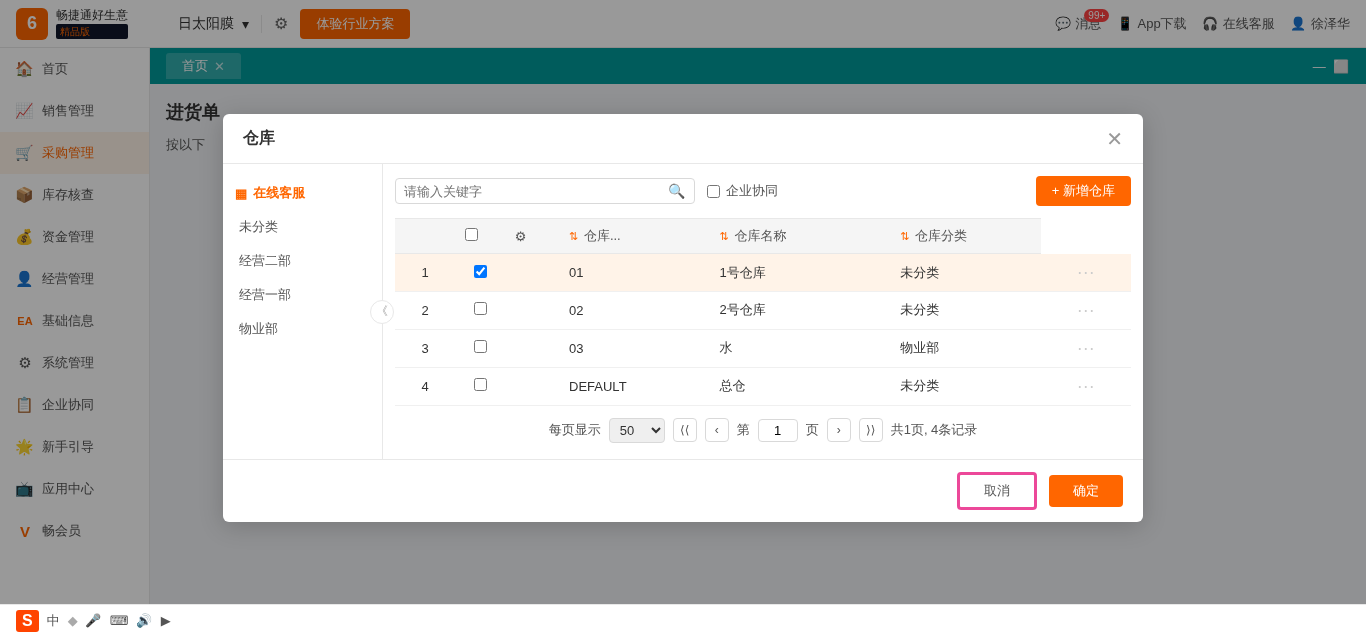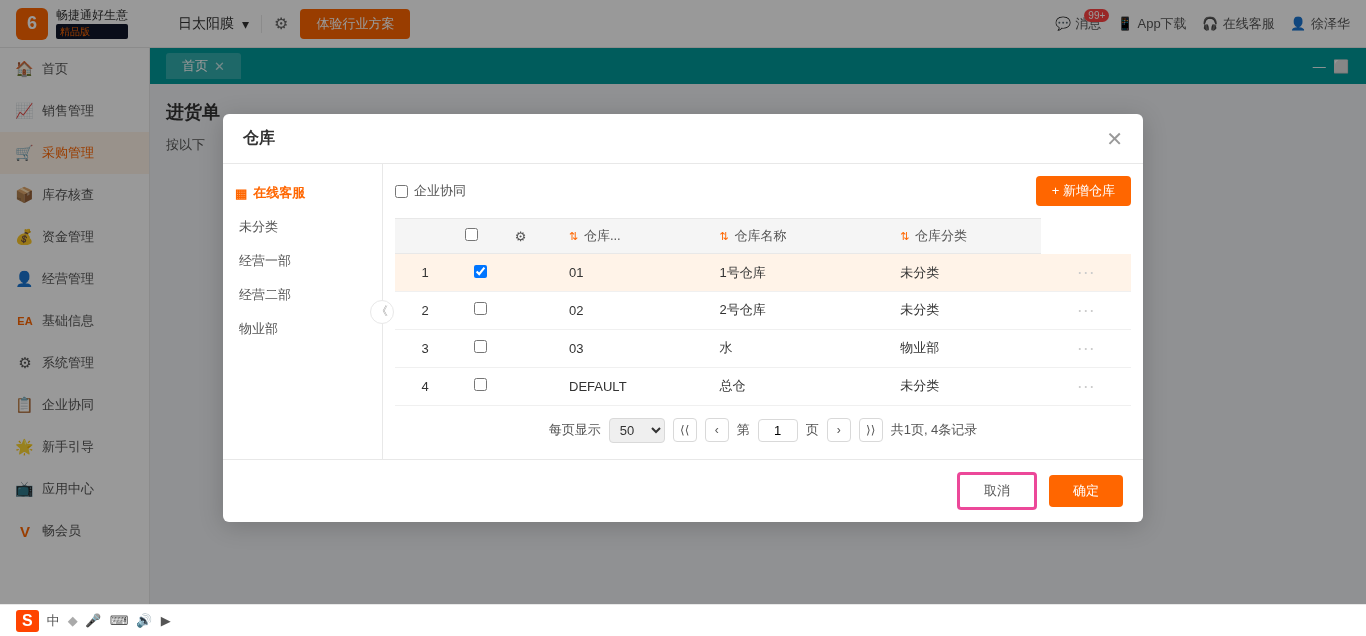--- a/index.html
+++ b/index.html
@@ -452,29 +452,33 @@
     </div>
 
     <div class="modal-body">
 
       <div class="category-panel">
         <div class="category-header">
           <span style="color:#ff6600;">▦</span>
           <span>在线客服</span>
         </div>
         <div class="category-item">未分类</div>
+        <div class="category-item">经营二部</div>
         <div class="category-item">经营一部</div>
-        <div class="category-item">经营二部</div>
         <div class="category-item">物业部</div>
         <div class="collapse-btn">《</div>
       </div>
 
       <div class="table-panel">
 
         <div class="table-toolbar">
+          <div class="search-box">
+            <input class="search-input" type="text" placeholder="请输入关键字" style="">
+            <span class="search-icon">🔍</span>
+          </div>
           <label class="checkbox-label">
             <input type="checkbox" style="">
             <span>企业协同</span>
           </label>
           <button class="btn-add">+ 新增仓库</button>
         </div>
 
         <table class="data-table">
           <thead>
             <tr>

